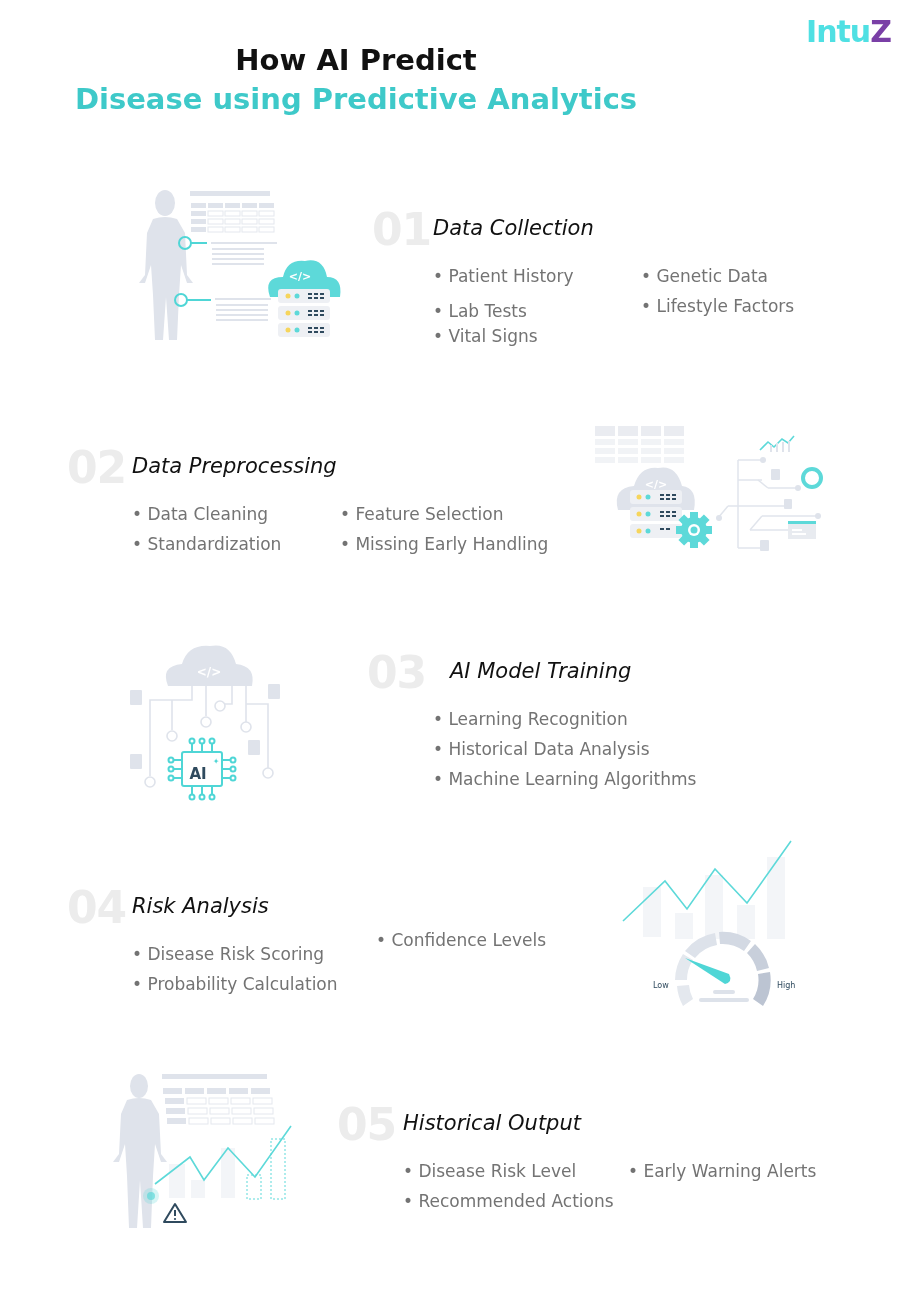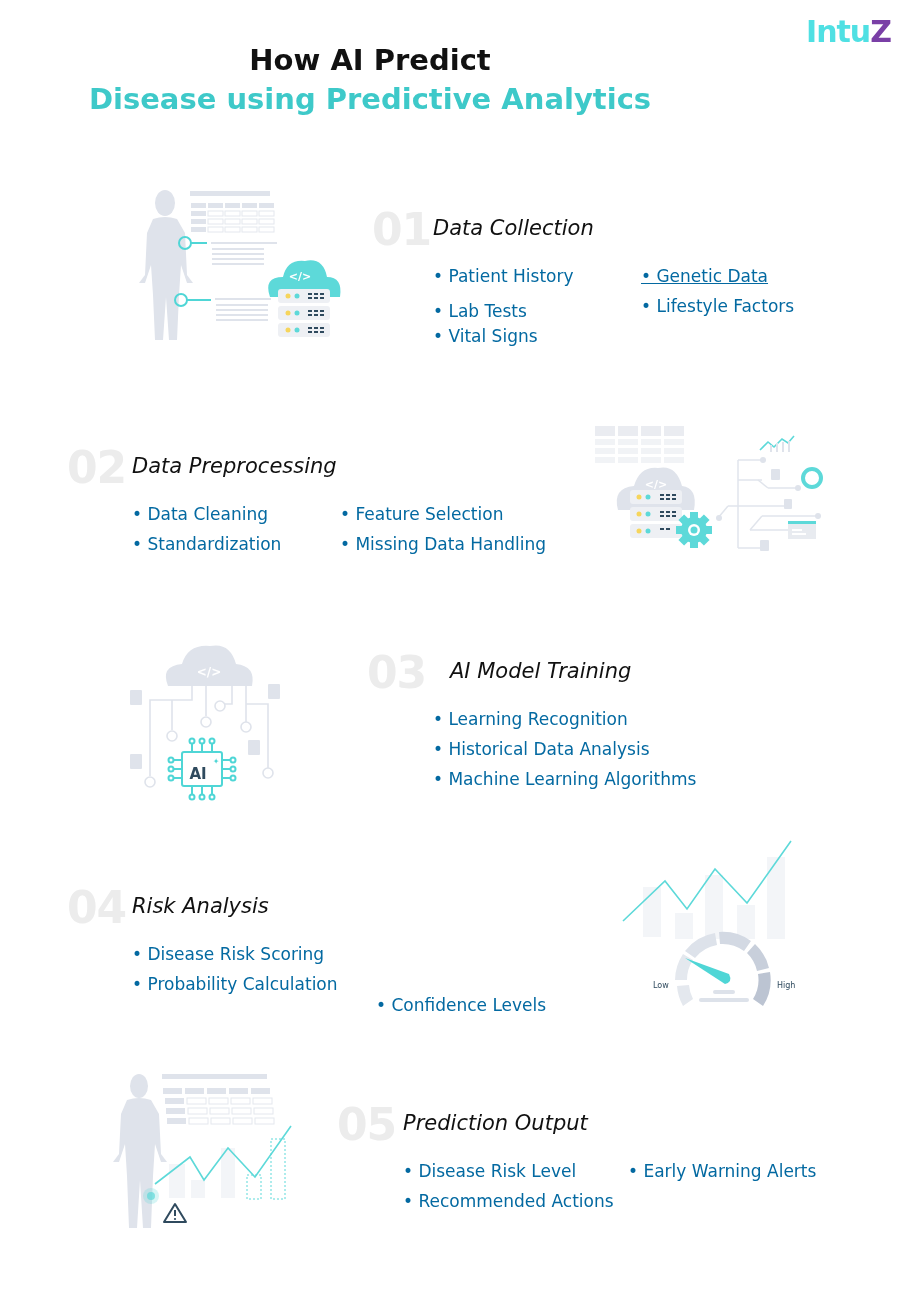--- a/index.html
+++ b/index.html
@@ -2,27 +2,27 @@
 <html><head>
 <meta charset="utf-8">
 <style>
   * { box-sizing: border-box; margin: 0; padding: 0; }
   html, body { width: 900px; height: 1311px; background: #ffffff; overflow: hidden; }
   body { position: relative; font-family: "DejaVu Sans", sans-serif; color: #111111; }
 
   .logo { position: absolute; left: 806px; top: 14px; font-family: "DejaVu Sans", sans-serif; font-weight: bold; font-size: 30px; letter-spacing: -1px; color: #4fe0e3; line-height: 36px; }
   .logo .z { color: #7a3fa6; }
 
-  .title { position: absolute; left: 14px; width: 712px; text-align: center; font-weight: bold; font-family: "DejaVu Sans", sans-serif; }
+  .title { position: absolute; left: 0; width: 712px; text-align: center; font-weight: bold; font-family: "DejaVu Sans", sans-serif; }
   .title-1 { top: 43px; font-size: 29px; color: #111111; }
   .title-2 { top: 82px; font-size: 29px; color: #3ec9c9; }
 
   .num { position: absolute; font-family: "DejaVu Sans", sans-serif; font-weight: bold; font-size: 44px; color: #ececec; letter-spacing: -1px; line-height: 44px; }
   .heading { position: absolute; font-family: "DejaVu Sans", sans-serif; font-size: 21px; color: #111111; line-height: 26px; white-space: nowrap; font-style: italic; }
-  .bullet { position: absolute; font-family: "DejaVu Sans", sans-serif; font-size: 17px; color: #0369a1; line-height: 22px; white-space: nowrap; }
+  .bullet { position: absolute; font-family: "DejaVu Sans", sans-serif; font-size: 17px; color: #737373; line-height: 22px; white-space: nowrap; }
 
   .illus { position: absolute; }
   svg { display: block; }
 </style>
 </head>
 <body>
 
 <div class="logo"><span>Intu</span><span class="z">Z</span></div>
 
 <div class="title title-1">How AI Predict</div>
@@ -116,31 +116,31 @@
             <rect x="179" y="146" width="4" height="2"></rect>
             <rect x="185" y="146" width="4" height="2"></rect>
         </g>
       </g>
     </g>
   </svg>
 </div>
 <div class="num" style="left:372px; top:208px;">01</div>
 <div class="heading" style="left:433px; top:215px;">Data Collection</div>
 <div class="bullet" style="left:433px; top:265px;">• Patient History</div>
-<div class="bullet" style="left:641px; top:265px;text-decoration:underline;">• Genetic Data</div>
+<div class="bullet" style="left:641px; top:265px;">• Genetic Data</div>
 <div class="bullet" style="left:433px; top:300px;">• Lab Tests</div>
 <div class="bullet" style="left:641px; top:295px;">• Lifestyle Factors</div>
 <div class="bullet" style="left:433px; top:325px;">• Vital Signs</div>
 
 <div class="num" style="left:67px; top:446px;">02</div>
 <div class="heading" style="left:132px; top:453px;">Data Preprocessing</div>
 <div class="bullet" style="left:132px; top:503px;">• Data Cleaning</div>
 <div class="bullet" style="left:340px; top:503px;">• Feature Selection</div>
 <div class="bullet" style="left:132px; top:533px;">• Standardization</div>
-<div class="bullet" style="left:340px; top:533px;">• Missing Data Handling</div>
+<div class="bullet" style="left:340px; top:533px;">• Missing Early Handling</div>
 
 <div class="illus" style="left:590px; top:420px; width:245px; height:140px;">
   <svg width="245" height="140" viewBox="0 0 245 140">
     <g fill="#e8ebf0" opacity="0.9">
       <rect x="5" y="6" width="20" height="10"></rect>
         <rect x="28" y="6" width="20" height="10"></rect>
         <rect x="51" y="6" width="20" height="10"></rect>
         <rect x="74" y="6" width="20" height="10"></rect>
     </g>
     <g fill="#f1f3f6">
@@ -309,21 +309,21 @@
 </div>
 <div class="num" style="left:367px; top:651px;">03</div>
 <div class="heading" style="left:450px; top:658px;">AI Model Training</div>
 <div class="bullet" style="left:433px; top:708px;">• Learning Recognition</div>
 <div class="bullet" style="left:433px; top:738px;">• Historical Data Analysis</div>
 <div class="bullet" style="left:433px; top:768px;">• Machine Learning Algorithms</div>
 
 <div class="num" style="left:67px; top:886px;">04</div>
 <div class="heading" style="left:132px; top:893px;">Risk Analysis</div>
 <div class="bullet" style="left:132px; top:943px;">• Disease Risk Scoring</div>
-<div class="bullet" style="left:376px; top:994px;text-align:center;">• Confidence Levels</div>
+<div class="bullet" style="left:376px; top:929px;text-align:center;">• Confidence Levels</div>
 <div class="bullet" style="left:132px; top:973px;">• Probability Calculation</div>
 
 <div class="illus" style="left:615px; top:835px; width:190px; height:175px;text-decoration:underline;">
   <svg width="190" height="175" viewBox="0 0 190 175">
     <g fill="#f3f5f8">
       <rect x="28" y="52" width="18" height="50"></rect>
         <rect x="60" y="78" width="18" height="26"></rect>
         <rect x="90" y="40" width="18" height="64"></rect>
         <rect x="122" y="70" width="18" height="34"></rect>
         <rect x="152" y="22" width="18" height="82"></rect>
@@ -389,16 +389,16 @@
     <circle cx="46" cy="128" r="8" fill="#5dd9d9" opacity="0.25"></circle>
     <circle cx="46" cy="128" r="4" fill="#5dd9d9" opacity="0.7"></circle>
     <g>
       <path d="M70 136 L81 154 L59 154 Z" fill="none" stroke="#2f4a5e" stroke-width="2" stroke-linejoin="round"></path>
       <line x1="70" y1="142" x2="70" y2="148" stroke="#2f4a5e" stroke-width="2"></line>
       <circle cx="70" cy="151" r="1.1" fill="#2f4a5e"></circle>
     </g>
   </svg>
 </div>
 <div class="num" style="left:337px; top:1103px;">05</div>
-<div class="heading" style="left:403px; top:1110px;">Prediction Output</div>
+<div class="heading" style="left:403px; top:1110px;">Historical Output</div>
 <div class="bullet" style="left:403px; top:1160px;">• Disease Risk Level</div>
 <div class="bullet" style="left:628px; top:1160px;">• Early Warning Alerts</div>
 <div class="bullet" style="left:403px; top:1190px;">• Recommended Actions</div>
 
 </body></html>

